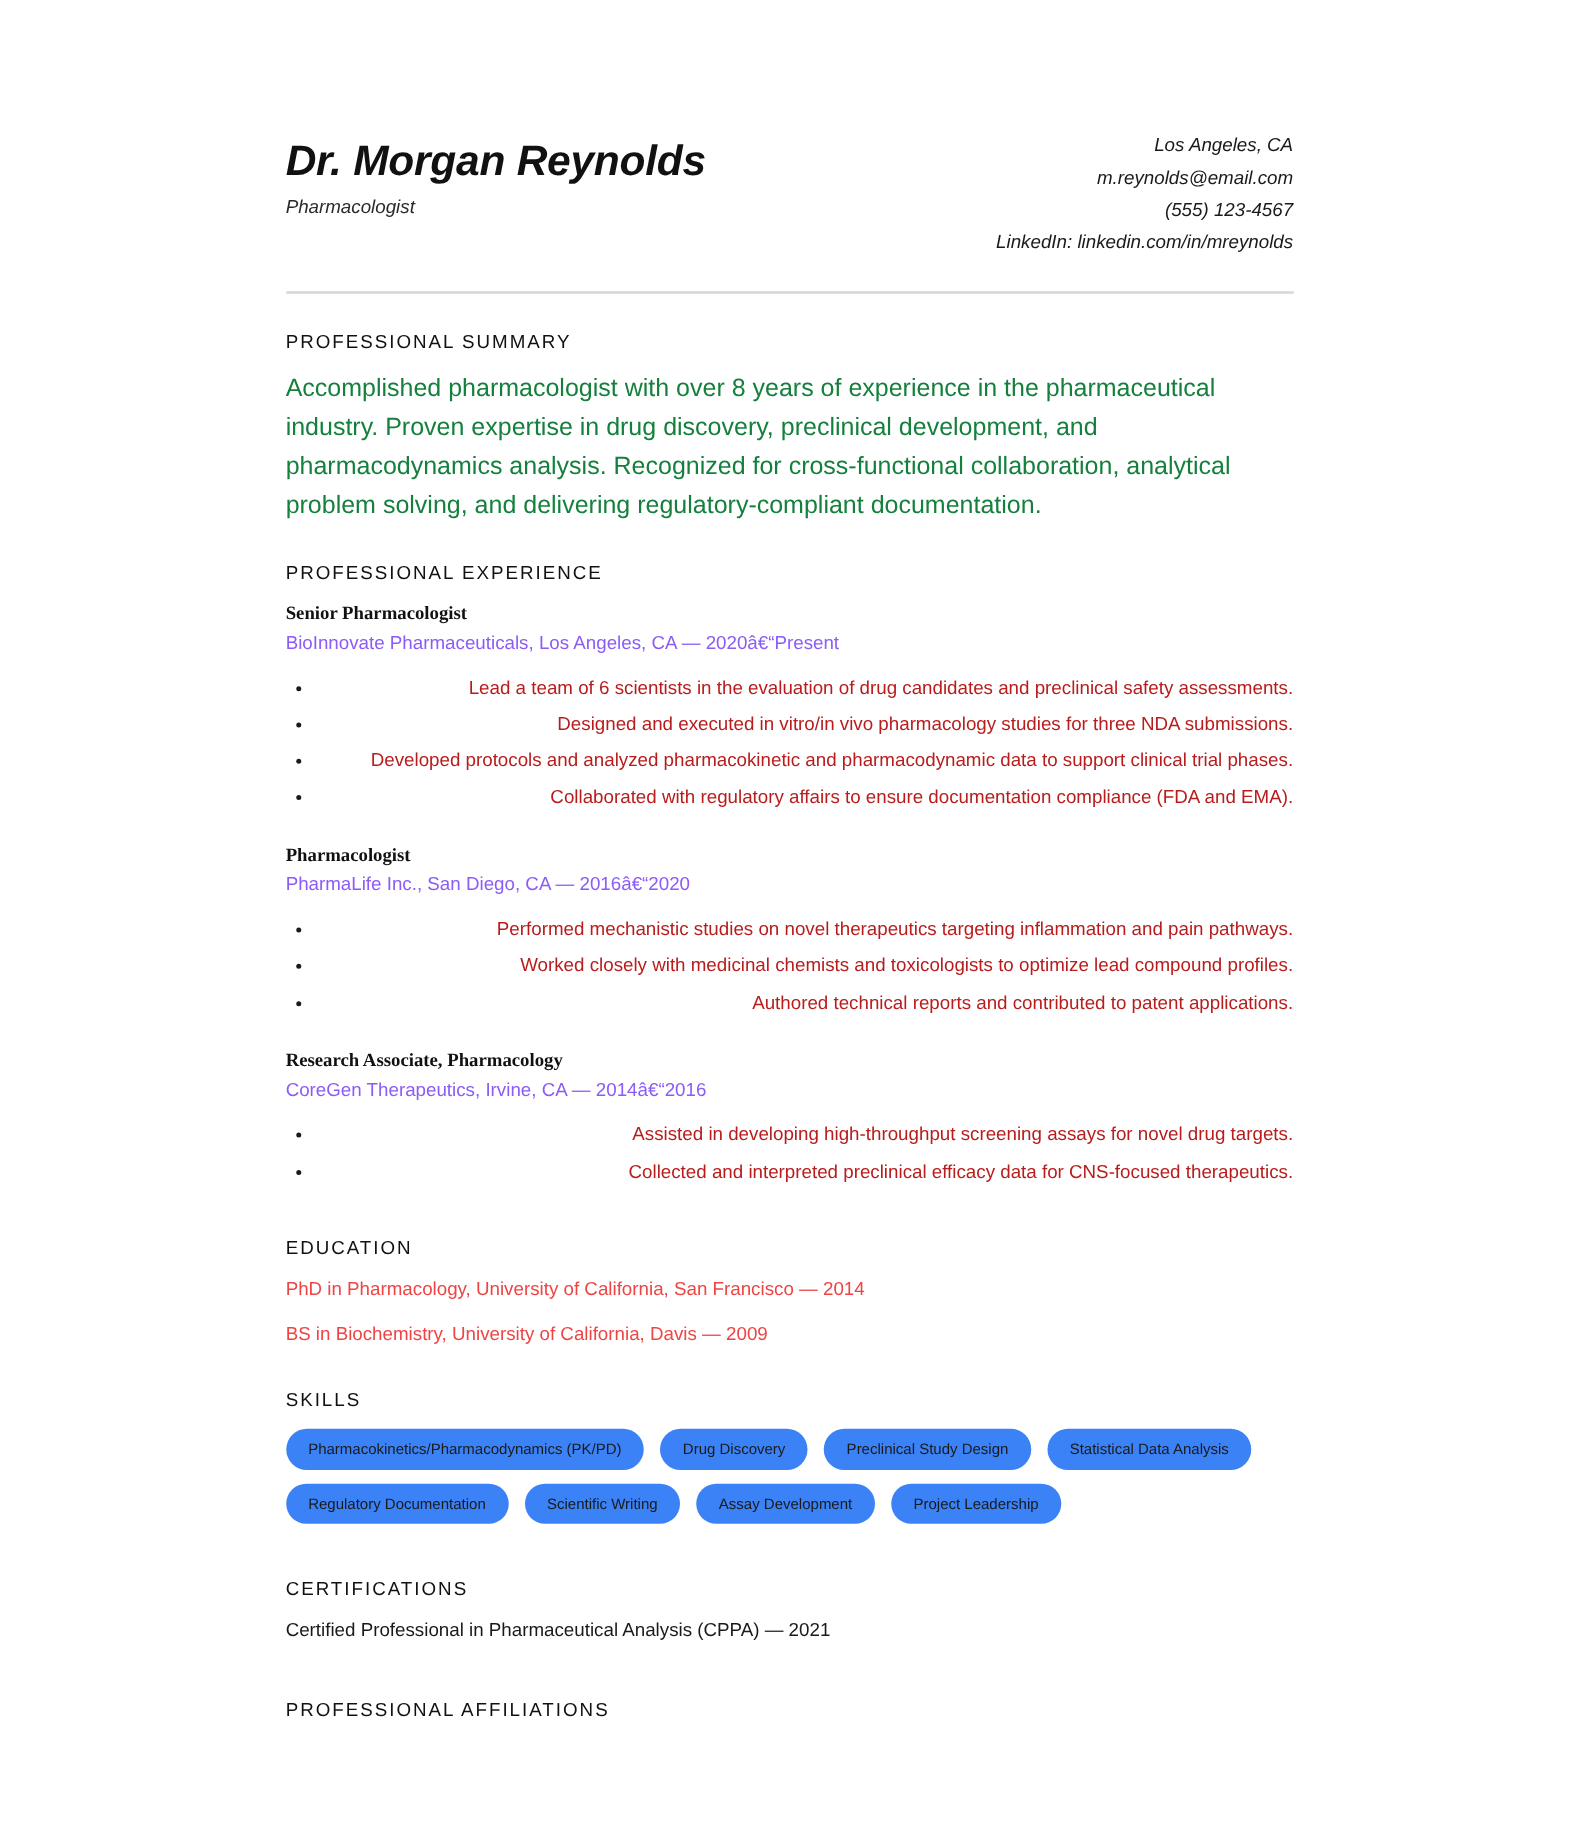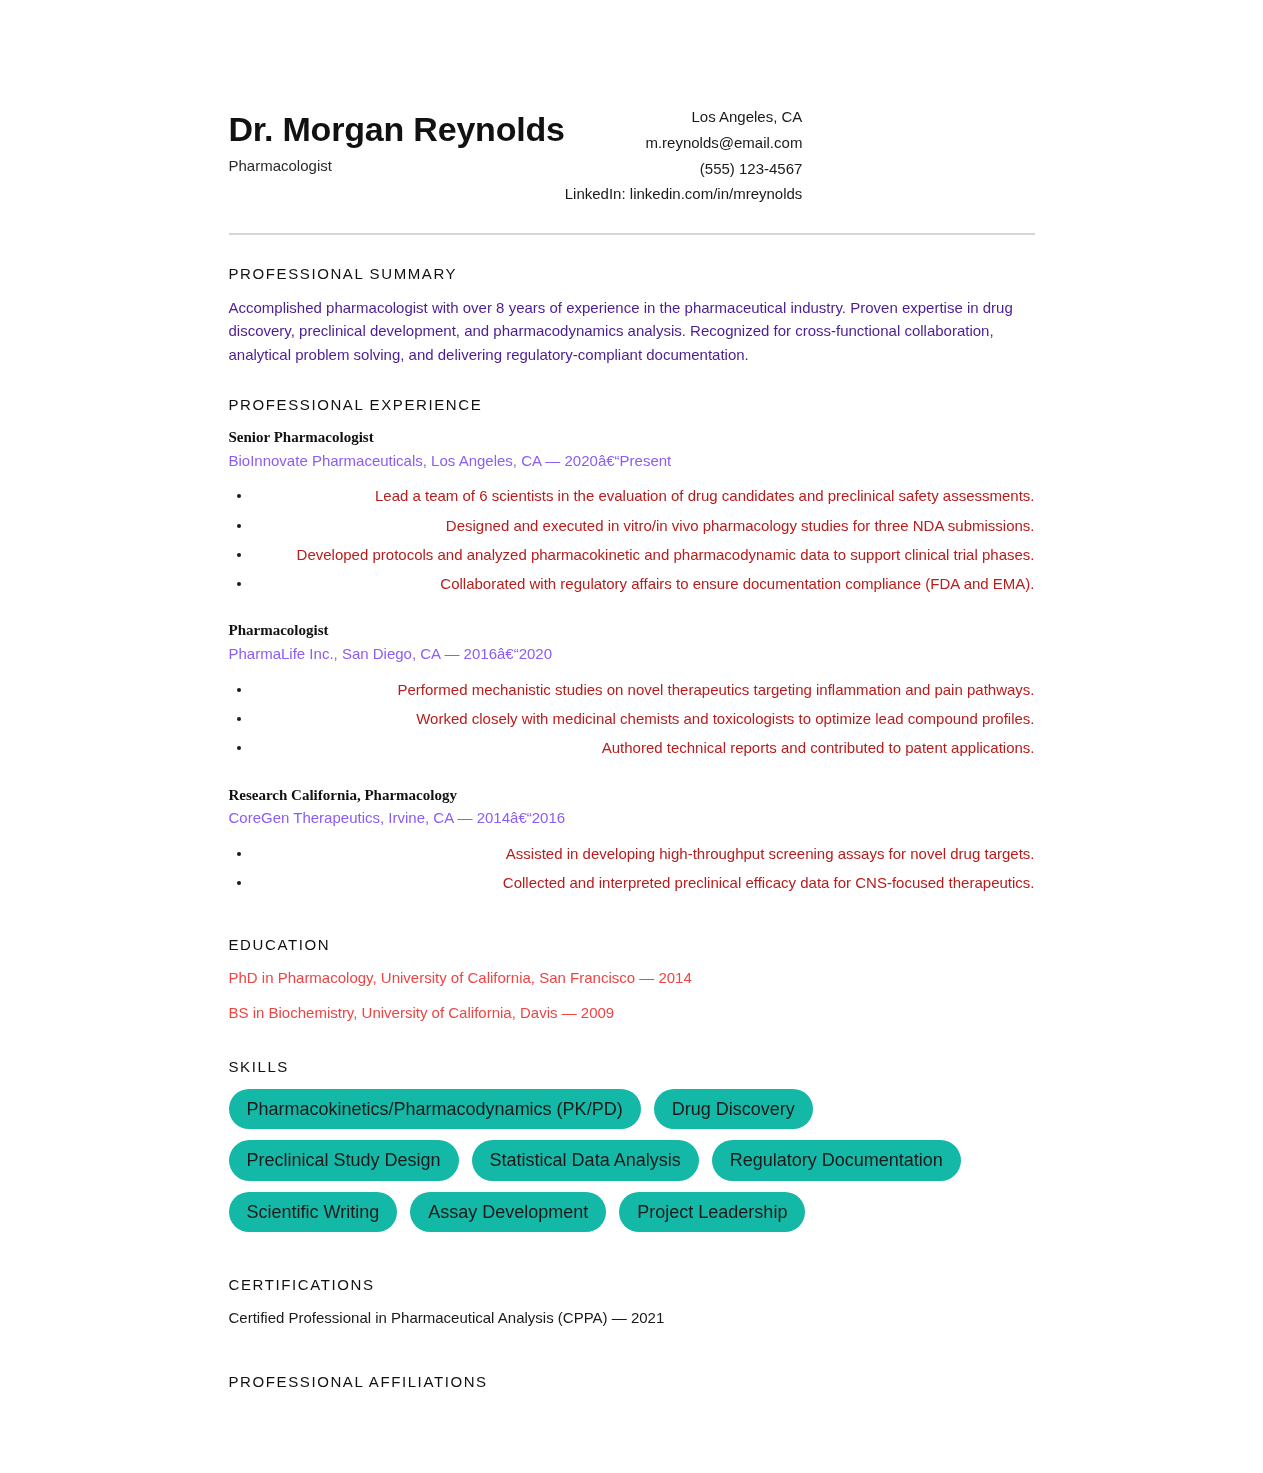--- a/index.html
+++ b/index.html
@@ -18,20 +18,22 @@
     width: 806px;
     margin: 0 auto;
     padding: 100px 0 0 0;
     box-sizing: content-box;
   }
 
   
   .header {
     display: flex;
     align-items: flex-start;
+    justify-content: space-between;
+    font-style: italic;
   }
   .identity {
     padding-top: 10px;
   }
   .name {
     font-size: 34px;
     font-weight: bold;
     line-height: 1.14;
     letter-spacing: -0.2px;
     margin: 0;
@@ -64,24 +66,24 @@
   .section { margin-top: 30px; }
   .section-title {
     font-size: 15px;
     font-weight: normal;
     letter-spacing: 1.6px;
     text-transform: uppercase;
     margin: 0 0 14px 0;
     color: #111111;
   }
   .summary-text {
-    font-size: 15px;
+    font-size: 20px;
     line-height: 1.55;
     margin: 0;
-    color: #4c1d95;
+    color: #15803d;
   }
 
   
   .job { margin-top: 4px; }
   .job + .job { margin-top: 22px; }
   .job-role {
     font-size: 15px;
     font-weight: bold;
     margin: 0;
     line-height: 1.45;
@@ -128,24 +130,24 @@
   .edu-row:last-child { margin-bottom: 0; }
 
   
   .chips {
     display: flex;
     flex-wrap: wrap;
     gap: 11px 13px;
     margin-top: 2px;
   }
   .chip {
-    background: #14b8a6;
+    background: #3b82f6;
     border-radius: 999px;
     padding: 8px 18px;
-    font-size: 18px;
+    font-size: 12px;
     line-height: 1.35;
     color: #1a1a1a;
     white-space: nowrap;
   }
 
   
   .cert-row {
     font-size: 15px;
     line-height: 1.45;
     margin: 0;
@@ -198,21 +200,21 @@
         <div class="job">
           <div class="job-role">Pharmacologist</div>
           <div class="job-meta">PharmaLife Inc., San Diego, CA — 2016â€“2020</div>
           <ul class="bullets">
             <li>Performed mechanistic studies on novel therapeutics targeting inflammation and pain pathways.</li>
             <li>Worked closely with medicinal chemists and toxicologists to optimize lead compound profiles.</li>
             <li>Authored technical reports and contributed to patent applications.</li>
           </ul>
         </div>
         <div class="job">
-          <div class="job-role">Research California, Pharmacology</div>
+          <div class="job-role">Research Associate, Pharmacology</div>
           <div class="job-meta">CoreGen Therapeutics, Irvine, CA — 2014â€“2016</div>
           <ul class="bullets">
             <li>Assisted in developing high-throughput screening assays for novel drug targets.</li>
             <li>Collected and interpreted preclinical efficacy data for CNS-focused therapeutics.</li>
           </ul>
         </div>
       </div>
   </div>
 
   <div class="section education">

